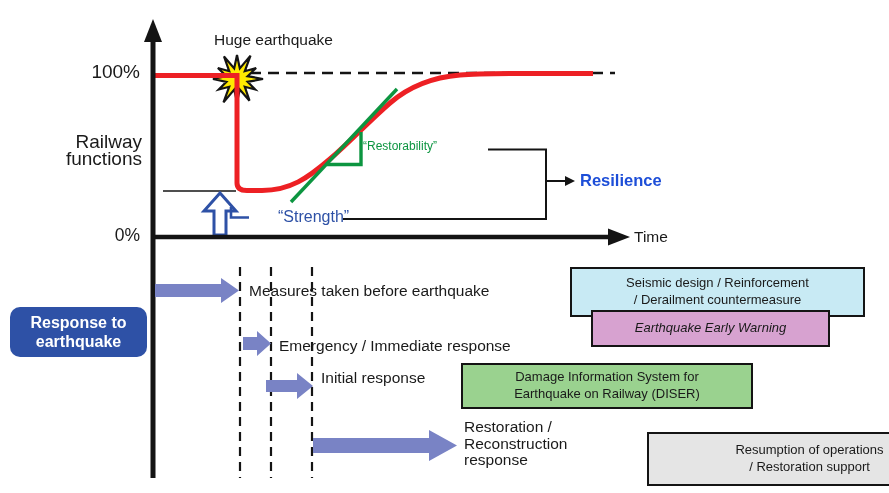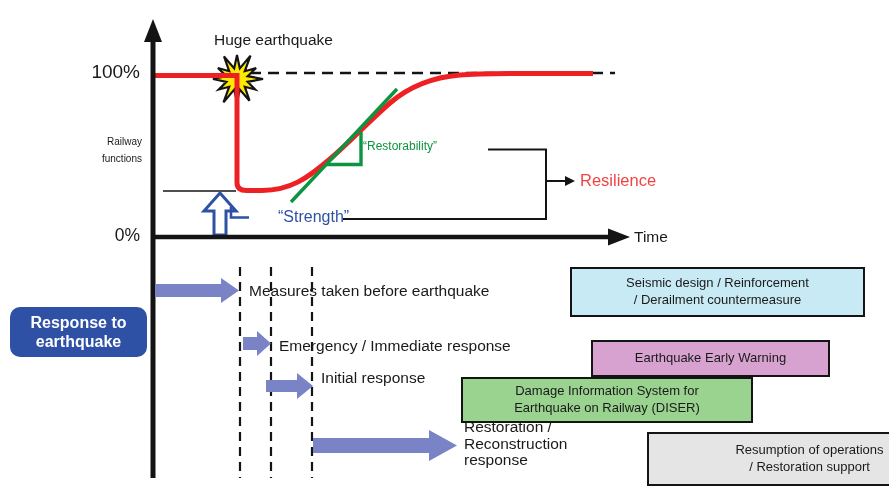--- a/index.html
+++ b/index.html
@@ -1,39 +1,39 @@
 <!DOCTYPE html>
 <html><head>
 <meta charset="utf-8">
 <style>
   html,body{margin:0;padding:0;background:#fff;}
   .stage{position:relative;width:889px;height:493px;background:#ffffff;
          font-family:"Liberation Sans", sans-serif;color:#1a1a1a;overflow:hidden;}
   .stage svg{position:absolute;left:0;top:0;}
   .lbl{position:absolute;white-space:nowrap;font-size:15.5px;line-height:1.1;}
   .lbl-100{left:80px;top:62px;width:60px;text-align:right;font-size:19px;}
-  .lbl-ytitle{left:58px;top:133px;width:84px;text-align:right;font-size:10px;line-height:17px;white-space:normal;}
+  .lbl-ytitle{left:58px;top:133px;width:84px;text-align:right;font-size:19px;line-height:17px;white-space:normal;}
   .lbl-0{left:104px;top:226px;width:36px;text-align:right;font-size:17.5px;}
   .lbl-event{left:214px;top:31px;}
   .lbl-time{left:634px;top:228px;}
   .lbl-strength{left:249px;top:208px;color:#2E51A6;font-size:16px;margin-left:29px;}
   .lbl-restorability{left:363px;top:140px;color:#0C9540;font-size:12px;}
-  .lbl-resilience{left:580px;top:171px;color:#ef4444;font-size:16.5px;}
+  .lbl-resilience{left:580px;top:171px;color:#1d4ed8;font-size:16.5px;font-weight:bold;}
   .lbl-phase1{left:249px;top:282px;}
   .lbl-phase2{left:279px;top:337px;}
   .lbl-phase3{left:321px;top:369px;}
   .lbl-phase4{left:464px;top:419px;line-height:16.5px;white-space:normal;width:150px;}
   .intro-box{position:absolute;left:10px;top:307px;width:137px;height:50px;background:#2E51A6;
              border-radius:10px;color:#ffffff;font-weight:bold;font-size:16px;line-height:19px;
              display:flex;flex-direction:column;align-items:center;justify-content:center;text-align:center;}
   .mbox{position:absolute;border:2.5px solid #141414;display:flex;flex-direction:column;
         align-items:center;justify-content:center;text-align:left;font-size:13px;line-height:1.28;}
   .mbox-seismic{left:570px;top:267px;width:291px;height:46px;background:#C8EAF4;}
-  .mbox-warning{left:591px;top:340px;width:235px;height:33px;background:#D7A2D0;}
-  .mbox-diser{left:461px;top:363px;width:288px;height:42px;background:#9AD28F;margin-top:14px;}
+  .mbox-warning{left:591px;top:310px;width:235px;height:33px;background:#D7A2D0;font-style:italic;}
+  .mbox-diser{left:461px;top:363px;width:288px;height:42px;background:#9AD28F;}
   .mbox-resumption{left:647px;top:432px;width:233px;height:50px;background:#e5e5e5;padding-left:44px;}
 </style>
 </head>
 <body>
 
 <div class="stage">
 
   <svg width="889" height="493" viewBox="0 0 889 493">
 
     <line x1="250" y1="73" x2="615" y2="73" stroke="#141414" stroke-width="2.4" stroke-dasharray="11 7"></line>

